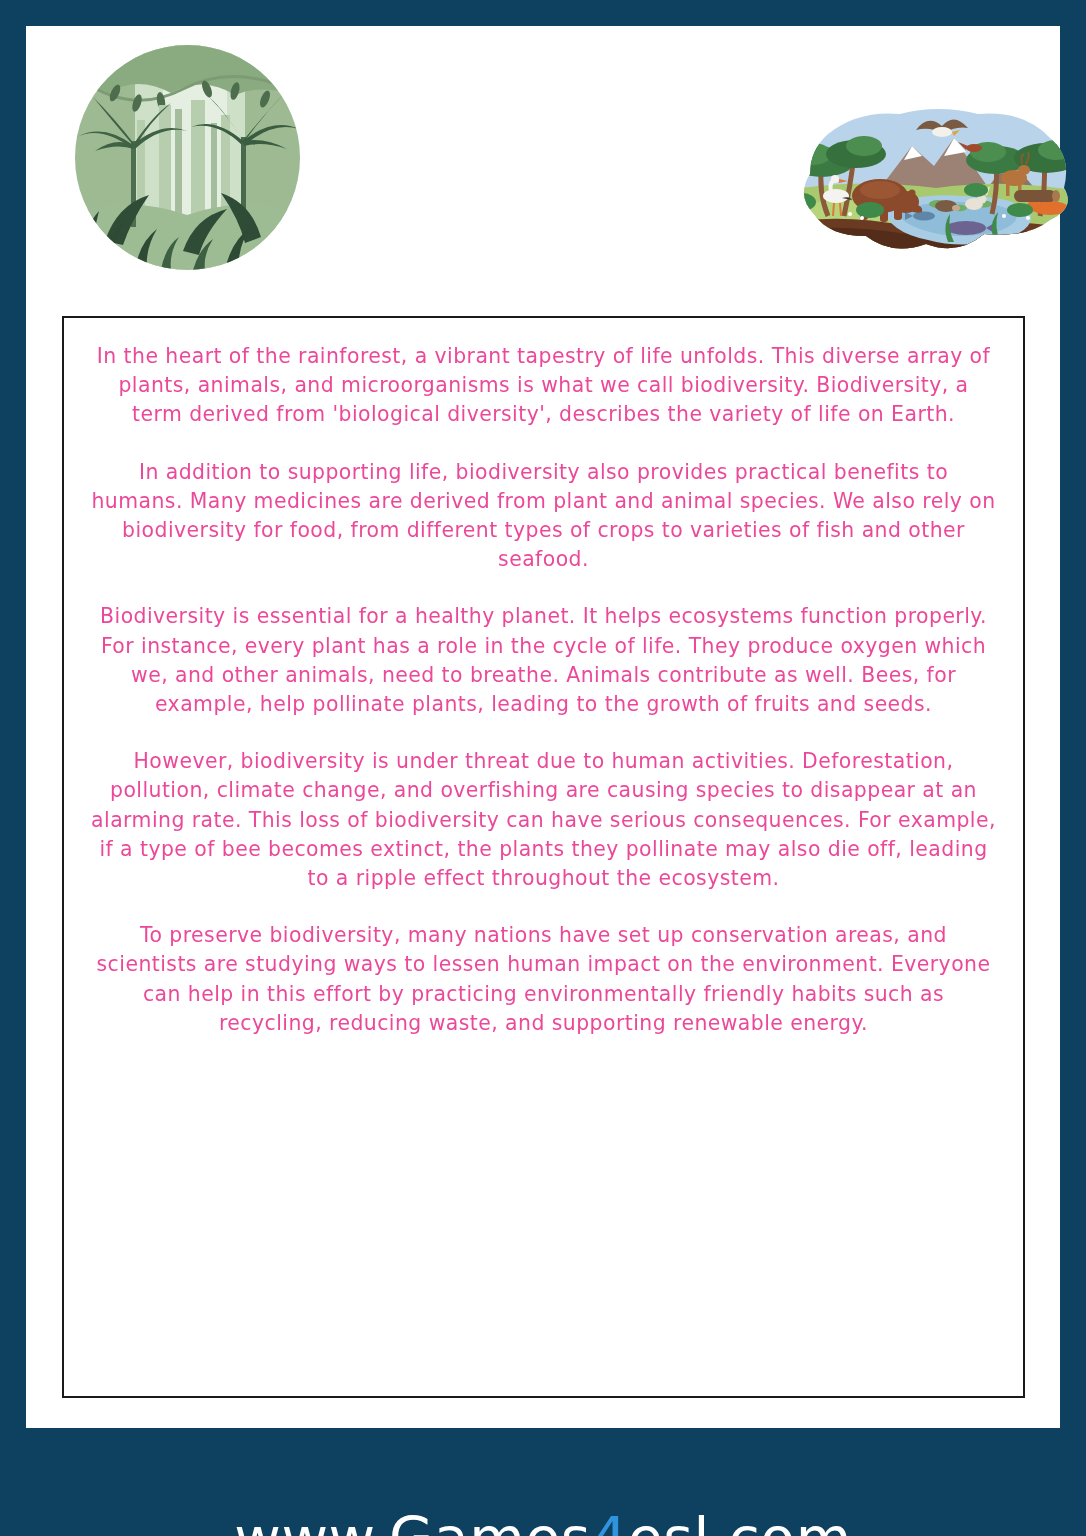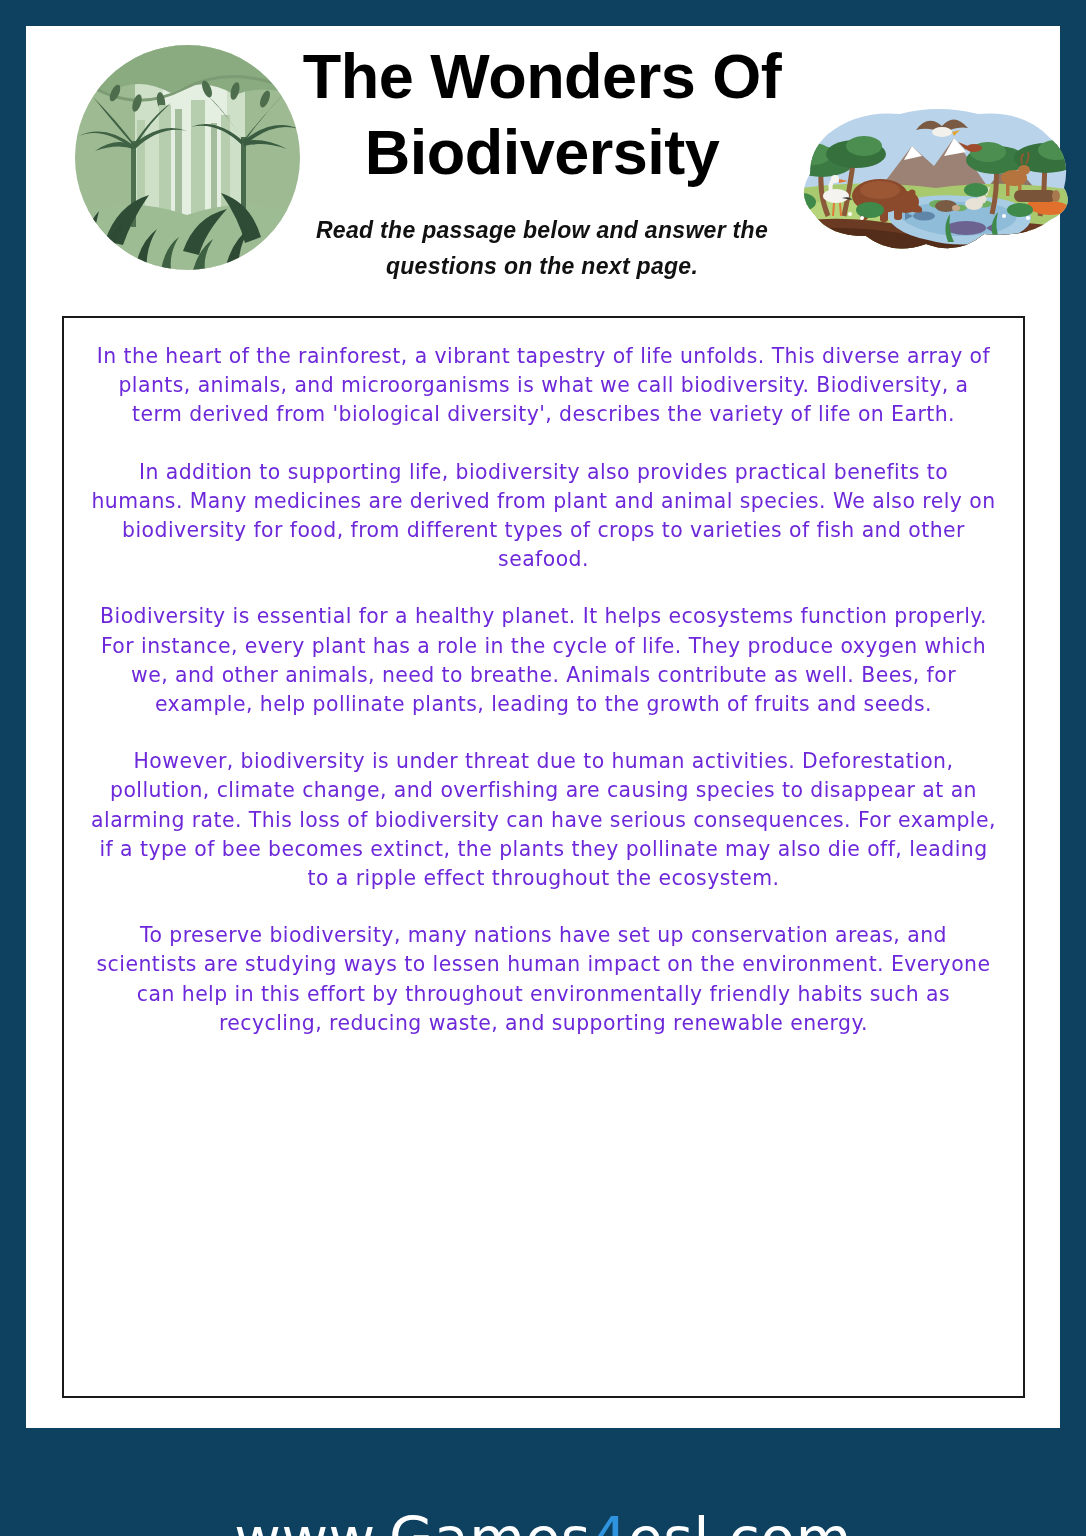--- a/index.html
+++ b/index.html
@@ -88,21 +88,21 @@
     border: 2px solid #1a1a1a;
     background: #ffffff;
     padding: 24px 26px 20px 26px;
   }
 
   .passage-body {
     font-family: "DejaVu Sans", sans-serif;
     font-size: 20.4px;
     line-height: 29.2px;
     letter-spacing: 0.45px;
-    color: #6d28d9;
+    color: #ec4899;
     text-align: center;
   }
 
   .passage-body p { margin-bottom: 28px; }
   .passage-body p:last-child { margin-bottom: 0; }
 
   
   .footer {
     position: absolute;
     left: 0;
@@ -202,30 +202,20 @@
             <path d="M194 225 Q200 190 220 174 Q206 198 208 225 Z"></path>
           </g>
           <g fill="#3d6043">
             <path d="M86 225 Q90 202 104 192 Q94 208 96 225 Z"></path>
             <path d="M118 225 Q124 204 138 194 Q128 210 130 225 Z"></path>
           </g>
         </g>
       </svg>
     </div>
 
-    <div class="title-block">
-      <div class="title">
-        <div>The Wonders Of</div>
-        <div>Biodiversity</div>
-      </div>
-      <div class="subtitle">
-        <div>Read the passage below and answer the</div>
-        <div>questions on the next page.</div>
-      </div>
-    </div>
 
     <div class="ecosystem">
       <svg viewBox="0 0 296 155" width="296" height="155" aria-hidden="true">
         <defs>
           <clipPath id="ecoClip">
             <path d="M40 30 Q70 6 112 10 Q150 0 190 10 Q236 6 262 34 Q284 52 276 84
                      Q288 104 262 116 Q240 134 196 130 Q170 152 138 140 Q104 152 78 132
                      Q40 132 26 110 Q8 92 22 70 Q22 46 40 30 Z"></path>
           </clipPath>
         </defs>
@@ -366,21 +356,21 @@
     </div>
 
   </div>
 
   <div class="passage-box">
     <div class="passage-body">
       <p>In the heart of the rainforest, a vibrant tapestry of life unfolds. This diverse array of plants, animals, and microorganisms is what we call biodiversity. Biodiversity, a term derived from 'biological diversity', describes the variety of life on Earth.</p>
       <p>In addition to supporting life, biodiversity also provides practical benefits to humans. Many medicines are derived from plant and animal species. We also rely on biodiversity for food, from different types of crops to varieties of fish and other seafood.</p>
       <p>Biodiversity is essential for a healthy planet. It helps ecosystems function properly. For instance, every plant has a role in the cycle of life. They produce oxygen which we, and other animals, need to breathe. Animals contribute as well. Bees, for example, help pollinate plants, leading to the growth of fruits and seeds.</p>
       <p>However, biodiversity is under threat due to human activities. Deforestation, pollution, climate change, and overfishing are causing species to disappear at an alarming rate. This loss of biodiversity can have serious consequences. For example, if a type of bee becomes extinct, the plants they pollinate may also die off, leading to a ripple effect throughout the ecosystem.</p>
-      <p>To preserve biodiversity, many nations have set up conservation areas, and scientists are studying ways to lessen human impact on the environment. Everyone can help in this effort by throughout environmentally friendly habits such as recycling, reducing waste, and supporting renewable energy.</p>
+      <p>To preserve biodiversity, many nations have set up conservation areas, and scientists are studying ways to lessen human impact on the environment. Everyone can help in this effort by practicing environmentally friendly habits such as recycling, reducing waste, and supporting renewable energy.</p>
     </div>
   </div>
 
 </div>
 
 <div class="footer">
   <div class="footer-text"><span>www.Games</span><span class="accent">4</span><span>esl.com</span></div>
 </div>
 
 </body></html>

